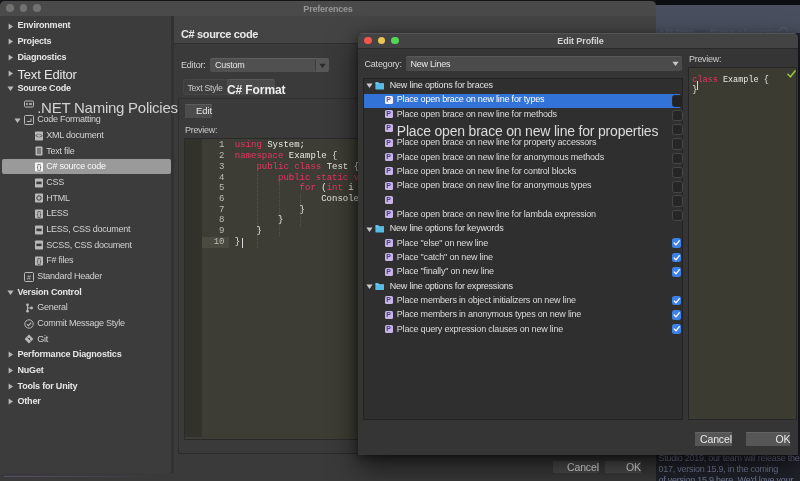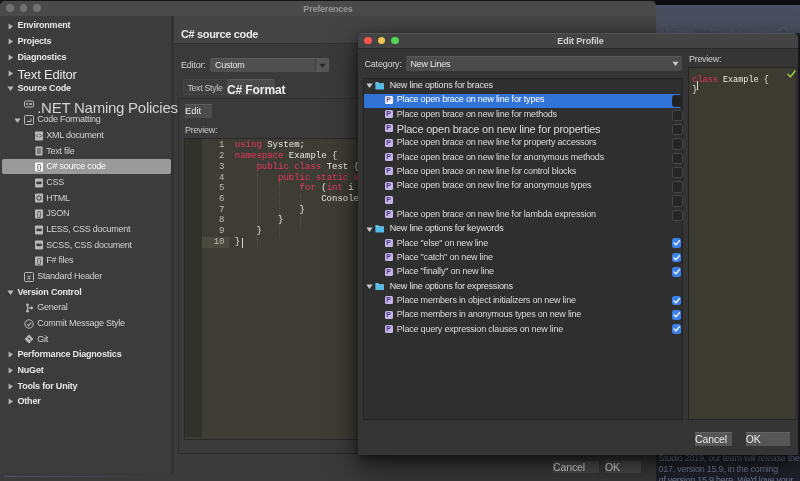--- a/index.html
+++ b/index.html
@@ -1,19 +1,19 @@
 <!DOCTYPE html>
 <html><head><meta charset="utf-8"><title>p</title><style>
 html,body{margin:0;padding:0}
 #stage{position:relative;width:800px;height:481px;background:#141519;overflow:hidden;
   font-family:"Liberation Sans",sans-serif;-webkit-font-smoothing:antialiased}
 .a{position:absolute}
 .tl{border-radius:50%}
 #prefwin{position:absolute;left:0;top:1px;width:656px;height:480px;background:#3a3a3a;border-radius:5px 5px 0 0;overflow:hidden}
-.btn{position:absolute;background:#4c4c4c;border-radius:0;color:#e9e9e9;text-align:left;font-size:10.5px;letter-spacing:-0.1px}
+.btn{position:absolute;background:#4c4c4c;border-radius:0;color:#e9e9e9;text-align:right;font-size:10.5px;letter-spacing:-0.1px}
 .t{position:absolute;white-space:nowrap}
 </style></head><body>
 <div id="stage">
 <div class="a" style="left:656px;top:0;width:144px;height:481px;background:#20232b"></div>
 <div class="a" style="left:656px;top:0;width:144px;height:5px;background:#0c0d10"></div>
 <div class="a" style="left:656px;top:5px;width:144px;height:28px;background:#4a4f5f"></div>
 <div class="t" style="left:659.5px;top:26.5px;font-size:8px;letter-spacing:-0.3px;color:#59616f">a Problem</div>
 <div class="t" style="left:710px;top:26.5px;font-size:8px;letter-spacing:-0.3px;color:#59616f">Provide a Suggestion</div>
 <div class="a" style="left:779px;top:26.8px;width:7px;height:7px;border:1.2px solid #59616f;border-radius:50%"></div>
 <div class="t" style="left:658.5px;top:452.6px;font-size:9px;letter-spacing:-0.25px;line-height:11px;color:#78809a">Studio 2019, our team will release the<br>017, version 15.9, in the coming<br>of version 15.9 here. We'd love your</div>
@@ -84,21 +84,21 @@
 <div class="t" style="left:46.3px;top:176.0px;font-size:9px;letter-spacing:-0.25px;color:#d2d2d2">CSS</div>
 <svg class="a" style="left:34px;top:192.26px" width="10" height="10" viewBox="0 0 10 10">
         <rect x="1" y="0.5" width="8" height="9" rx="0.8" fill="#b9b9b9"></rect>
         <circle cx="5" cy="5" r="2.2" fill="none" stroke="#3c3c3c" stroke-width="1"></circle>
       </svg>
 <div class="t" style="left:46.3px;top:191.66px;font-size:9px;letter-spacing:-0.25px;color:#d2d2d2">HTML</div>
 <svg class="a" style="left:34px;top:207.92000000000002px" width="10" height="10" viewBox="0 0 10 10">
         <rect x="1" y="0.5" width="8" height="9" rx="0.8" fill="#b9b9b9"></rect>
         <text x="5" y="7.4" font-size="7" fill="#3c3c3c" text-anchor="middle" font-family="Liberation Sans">{}</text>
       </svg>
-<div class="t" style="left:46.3px;top:207.32000000000002px;font-size:9px;letter-spacing:-0.25px;color:#d2d2d2">JSON</div>
+<div class="t" style="left:46.3px;top:207.32000000000002px;font-size:9px;letter-spacing:-0.25px;color:#d2d2d2">LESS</div>
 <svg class="a" style="left:34px;top:223.58px" width="10" height="10" viewBox="0 0 10 10">
         <rect x="1" y="0.5" width="8" height="9" rx="0.8" fill="#b9b9b9"></rect>
         <rect x="2.4" y="3.6" width="5.2" height="2.6" fill="#3c3c3c"></rect>
       </svg>
 <div class="t" style="left:46.3px;top:222.98000000000002px;font-size:9px;letter-spacing:-0.25px;color:#d2d2d2">LESS, CSS document</div>
 <svg class="a" style="left:34px;top:239.24px" width="10" height="10" viewBox="0 0 10 10">
         <rect x="1" y="0.5" width="8" height="9" rx="0.8" fill="#b9b9b9"></rect>
         <rect x="2.4" y="3.6" width="5.2" height="2.6" fill="#3c3c3c"></rect>
       </svg>
 <div class="t" style="left:46.3px;top:238.64000000000001px;font-size:9px;letter-spacing:-0.25px;color:#d2d2d2">SCSS, CSS document</div>
@@ -214,21 +214,21 @@
       </svg>
 <div class="t" style="left:32.2px;top:47.0px;font-size:9px;letter-spacing:-0.2px;color:#e2e2e2">New line options for braces</div>
 <div class="a" style="left:6.5px;top:60.53000000000001px;width:316px;height:14.3px;background:#3273d8"></div>
 <div class="a" style="left:27px;top:62.730000000000004px;width:8px;height:8px;background:#f2f0f8;border-radius:1.5px;font-size:7px;font-weight:bold;color:#6a51b2;text-align:center;line-height:8.5px">P</div>
 <div class="t" style="left:39.3px;top:61.330000000000005px;font-size:9px;letter-spacing:-0.2px;color:#ffffff">Place open brace on new line for types</div>
 <div class="a" style="left:314px;top:62.18000000000001px;width:9.5px;height:9.5px;background:#222222;border:1px solid #2a2a2a;border-radius:2.5px"></div>
 <div class="a" style="left:27px;top:77.06px;width:8px;height:8px;background:#c7b5e8;border-radius:1.5px;font-size:7px;font-weight:bold;color:#4a3a86;text-align:center;line-height:8.5px">P</div>
 <div class="t" style="left:39.3px;top:75.66000000000001px;font-size:9px;letter-spacing:-0.2px;color:#dcdcdc">Place open brace on new line for methods</div>
 <div class="a" style="left:314px;top:76.51px;width:9.5px;height:9.5px;background:#262626;border:1px solid #474747;border-radius:2.5px"></div>
 <div class="a" style="left:27px;top:91.39px;width:8px;height:8px;background:#c7b5e8;border-radius:1.5px;font-size:7px;font-weight:bold;color:#4a3a86;text-align:center;line-height:8.5px">P</div>
-<div class="t" style="left:39.3px;top:89.99000000000001px;font-size:11px;letter-spacing:-0.2px;color:#dcdcdc">Place open brace on new line for properties</div>
+<div class="t" style="left:39.3px;top:89.99000000000001px;font-size:14px;letter-spacing:-0.2px;color:#dcdcdc">Place open brace on new line for properties</div>
 <div class="a" style="left:314px;top:90.84px;width:9.5px;height:9.5px;background:#262626;border:1px solid #474747;border-radius:2.5px"></div>
 <div class="a" style="left:27px;top:105.72px;width:8px;height:8px;background:#c7b5e8;border-radius:1.5px;font-size:7px;font-weight:bold;color:#4a3a86;text-align:center;line-height:8.5px">P</div>
 <div class="t" style="left:39.3px;top:104.32000000000001px;font-size:9px;letter-spacing:-0.2px;color:#dcdcdc">Place open brace on new line for property accessors</div>
 <div class="a" style="left:314px;top:105.17px;width:9.5px;height:9.5px;background:#262626;border:1px solid #474747;border-radius:2.5px"></div>
 <div class="a" style="left:27px;top:120.05px;width:8px;height:8px;background:#c7b5e8;border-radius:1.5px;font-size:7px;font-weight:bold;color:#4a3a86;text-align:center;line-height:8.5px">P</div>
 <div class="t" style="left:39.3px;top:118.65px;font-size:9px;letter-spacing:-0.2px;color:#dcdcdc">Place open brace on new line for anonymous methods</div>
 <div class="a" style="left:314px;top:119.5px;width:9.5px;height:9.5px;background:#262626;border:1px solid #474747;border-radius:2.5px"></div>
 <div class="a" style="left:27px;top:134.38000000000002px;width:8px;height:8px;background:#c7b5e8;border-radius:1.5px;font-size:7px;font-weight:bold;color:#4a3a86;text-align:center;line-height:8.5px">P</div>
 <div class="t" style="left:39.3px;top:132.98000000000002px;font-size:9px;letter-spacing:-0.2px;color:#dcdcdc">Place open brace on new line for control blocks</div>
 <div class="a" style="left:314px;top:133.83px;width:9.5px;height:9.5px;background:#262626;border:1px solid #474747;border-radius:2.5px"></div>

